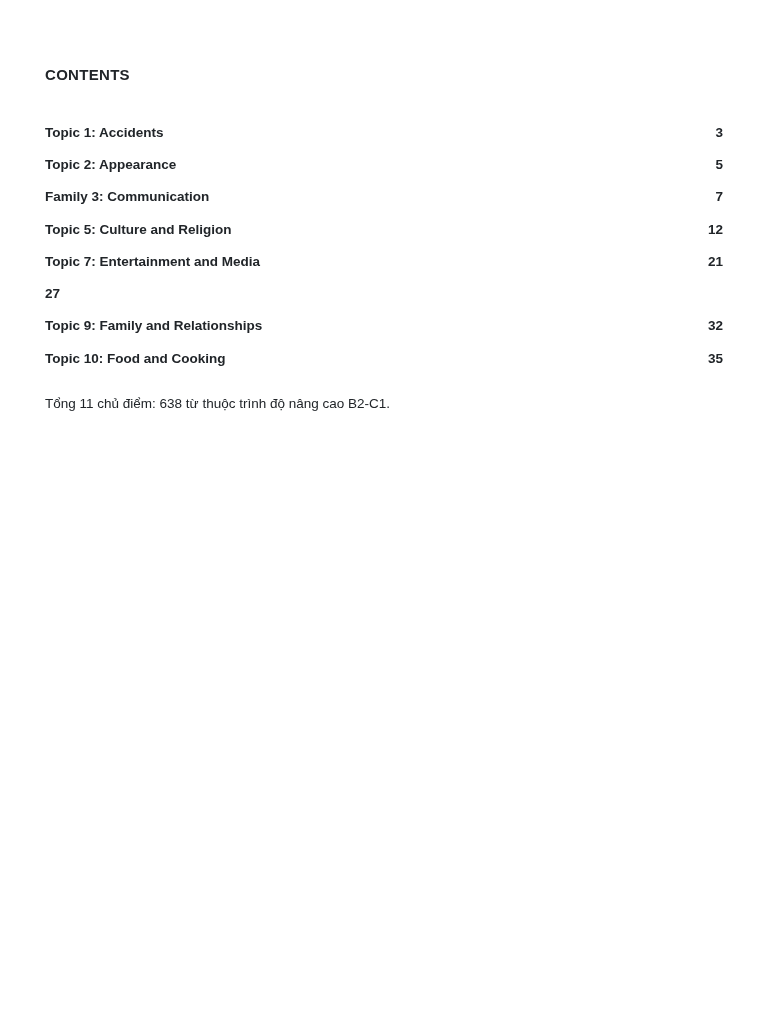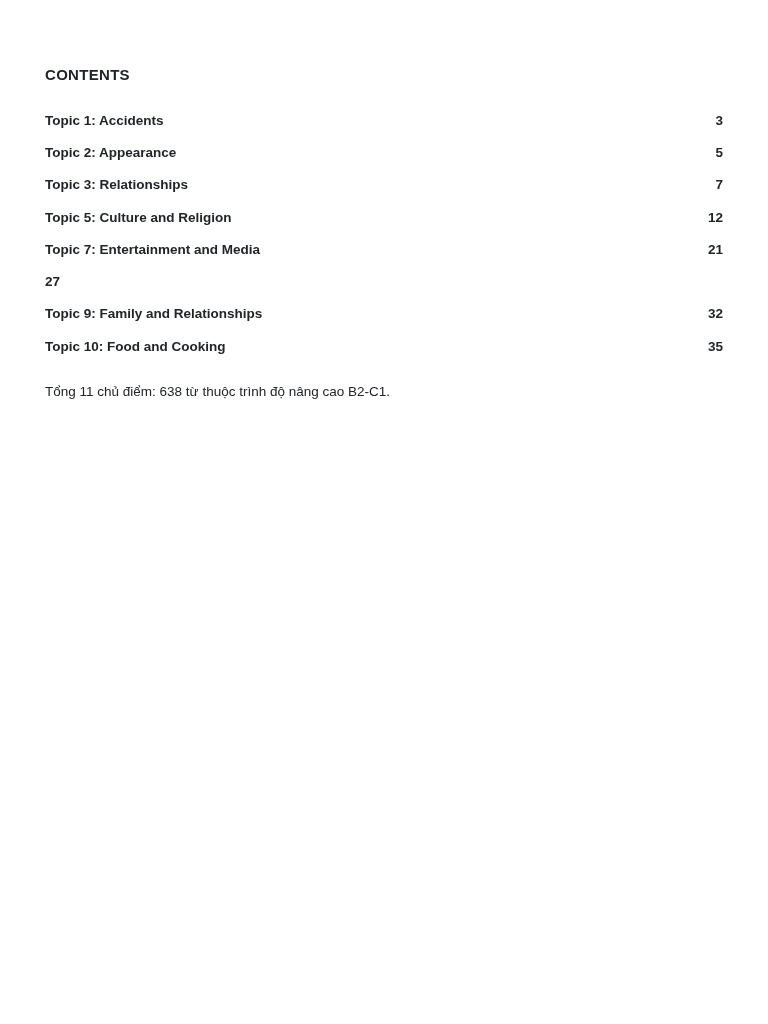--- a/index.html
+++ b/index.html
@@ -15,21 +15,21 @@
     width: 768px;
     height: 1024px;
     background: #ffffff;
     padding: 66px 45px 0 45px;
   }
   .doc-title {
     font-size: 15px;
     font-weight: 700;
     line-height: 18px;
     letter-spacing: 0.3px;
-    margin-bottom: 20px;
+    margin-bottom: 32px;
     color: #212529;
   }
   .toc-list {
     width: 100%;
   }
   .toc-row {
     display: flex;
     justify-content: space-between;
     align-items: center;
     height: 32.3px;
@@ -62,21 +62,21 @@
   <div class="toc-list">
       <div class="toc-row">
         <span class="toc-label">Topic 1: Accidents</span>
         <span class="toc-page">3</span>
       </div>
       <div class="toc-row">
         <span class="toc-label">Topic 2: Appearance</span>
         <span class="toc-page">5</span>
       </div>
       <div class="toc-row">
-        <span class="toc-label">Topic 3: Relationships</span>
+        <span class="toc-label">Family 3: Communication</span>
         <span class="toc-page">7</span>
       </div>
       <div class="toc-row">
         <span class="toc-label">Topic 5: Culture and Religion</span>
         <span class="toc-page">12</span>
       </div>
       <div class="toc-row">
         <span class="toc-label">Topic 7: Entertainment and Media</span>
         <span class="toc-page">21</span>
       </div>

